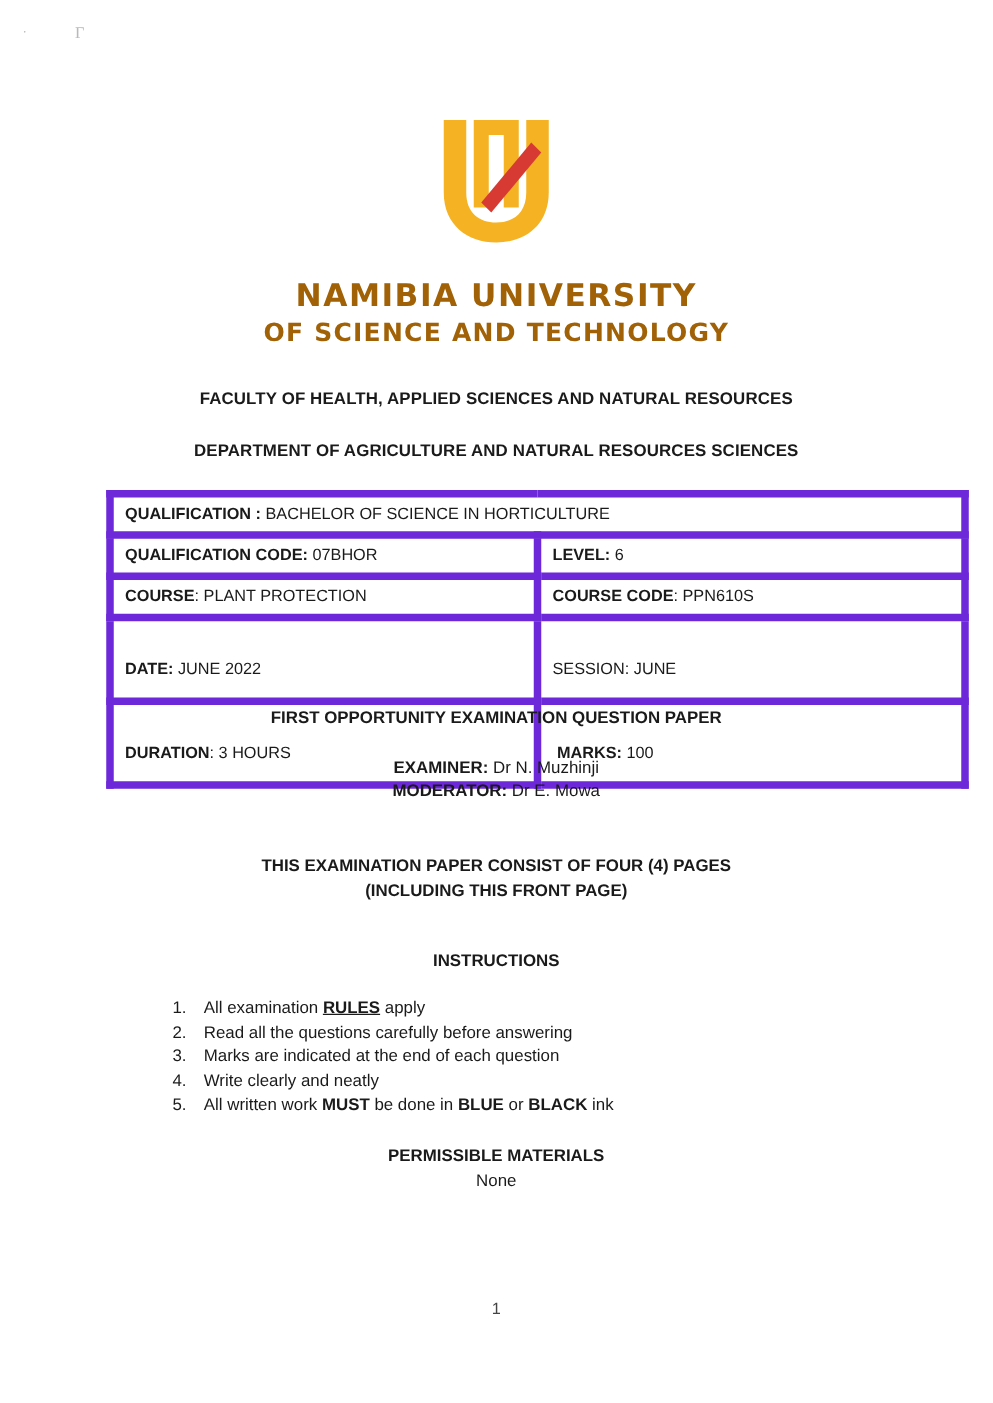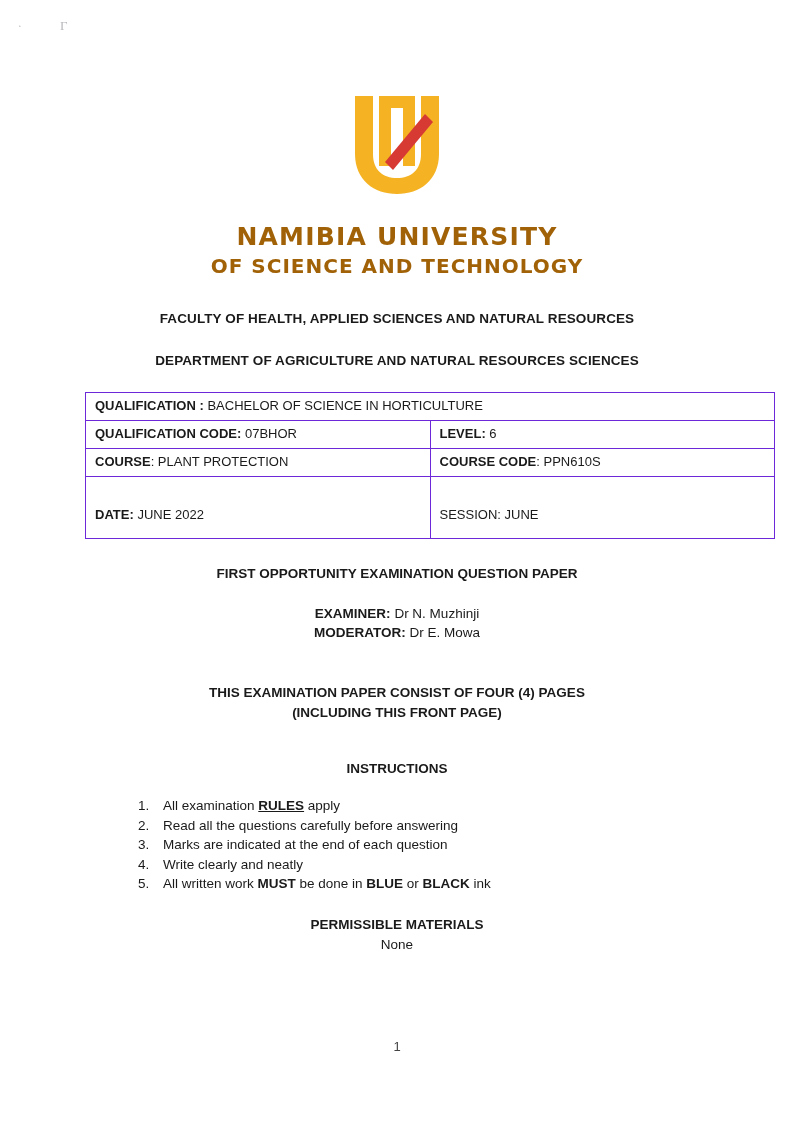--- a/index.html
+++ b/index.html
@@ -96,21 +96,21 @@
   
   .info-table {
     position: absolute;
     left: 85px;
     top: 392px;
     width: 690px;
     border-collapse: collapse;
     table-layout: fixed;
   }
   .info-table td {
-    border: 1px solid #6d28d9;
+    border: 6px solid #6d28d9;
     padding: 0 0 0 9px;
     font-size: 13px;
     vertical-align: bottom;
     line-height: 1.1;
   }
   .info-table .r-short td { height: 27px; vertical-align: middle; }
   .info-table .r-tall td  { height: 45px; padding-bottom: 16px; }
   .info-table .col-a { width: 292px; }
   .bold { font-weight: bold; }
 
@@ -253,20 +253,24 @@
         <td><span class="bold">LEVEL:</span><span>  6</span></td>
       </tr>
       <tr class="r-short">
         <td class="col-a"><span class="bold">COURSE</span><span>: PLANT PROTECTION</span></td>
         <td><span class="bold">COURSE CODE</span><span>: PPN610S</span></td>
       </tr>
       <tr class="r-tall">
         <td class="col-a"><span class="bold">DATE:</span><span>  JUNE 2022</span></td>
         <td><span>SESSION: JUNE</span></td>
       </tr>
+      <tr class="r-tall">
+        <td class="col-a"><span class="bold">DURATION</span><span>: 3 HOURS</span></td>
+        <td>&nbsp;<span class="bold">MARKS:</span><span> 100</span></td>
+      </tr>
     </tbody>
   </table>
 
   <div class="first-opp">FIRST OPPORTUNITY EXAMINATION QUESTION PAPER</div>
 
   <div class="examiner-block">
     <div><span class="bold">EXAMINER:</span><span> Dr N. Muzhinji</span></div>
     <div><span class="bold">MODERATOR:</span><span> Dr E. Mowa</span></div>
   </div>
 

